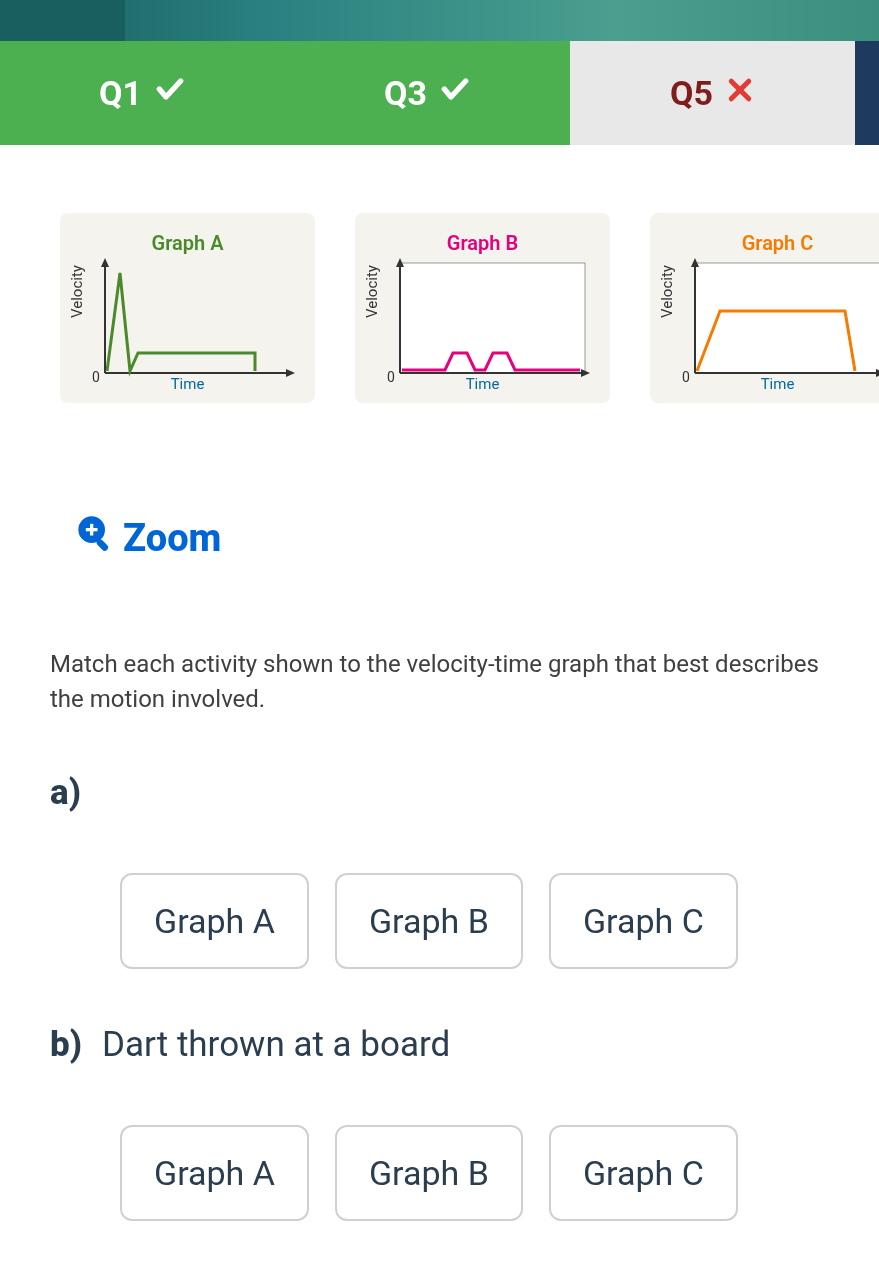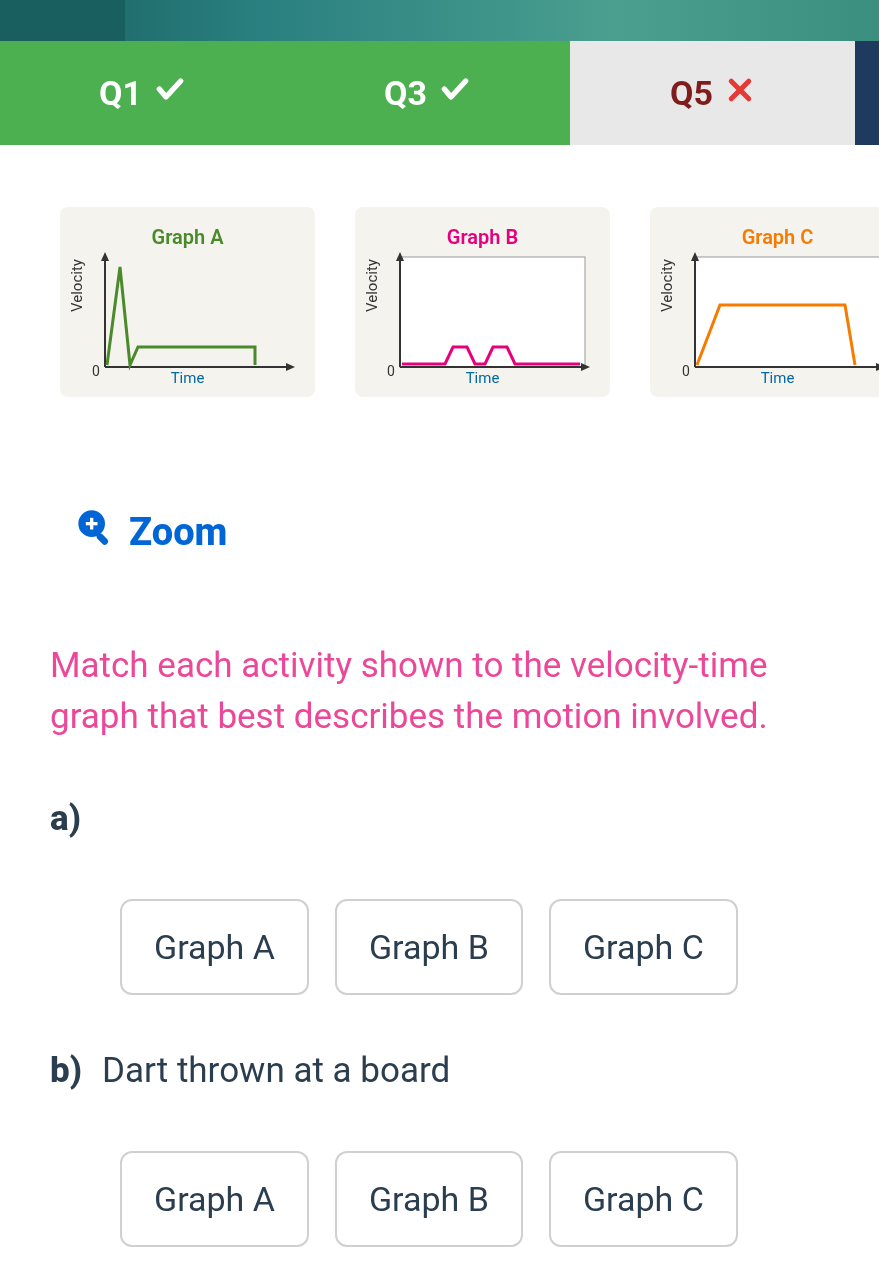--- a/index.html
+++ b/index.html
@@ -44,21 +44,21 @@
   background: #e8e8e8;
   color: #7f1d1d;
 }
 .tab-end {
   width: 24px;
   background: #1e3a5f;
 }
 .check-icon svg { width: 32px; height: 32px; }
 .x-icon svg { width: 30px; height: 30px; }
 .content {
-  padding: 12px 0 30px 0;
+  padding: 18px 0 30px 0;
 }
 .graphs-row {
   display: flex;
   gap: 40px;
   padding: 50px 0 0 60px;
   overflow: hidden;
 }
 .graph-card {
   width: 255px;
   height: 190px;
@@ -101,31 +101,31 @@
 .origin-label {
   position: absolute;
   left: 32px;
   bottom: 18px;
   font-size: 14px;
   color: #333;
 }
 .zoom-button {
   display: flex;
   align-items: center;
-  gap: 14px;
+  gap: 8px;
   margin: 110px 0 0 75px;
   font-size: 38px;
   font-weight: 800;
   color: #0066d6;
   cursor: pointer;
 }
 .zoom-button svg { width: 40px; height: 40px; }
 .question-text {
-  font-size: 35px;
-  color: #ec4899;
+  font-size: 24px;
+  color: #404040;
   margin: 85px 50px 0 50px;
   line-height: 1.45;
 }
 .sub-question {
   margin: 55px 50px 0 50px;
 }
 .sub-label {
   display: flex;
   gap: 20px;
   font-size: 35px;

